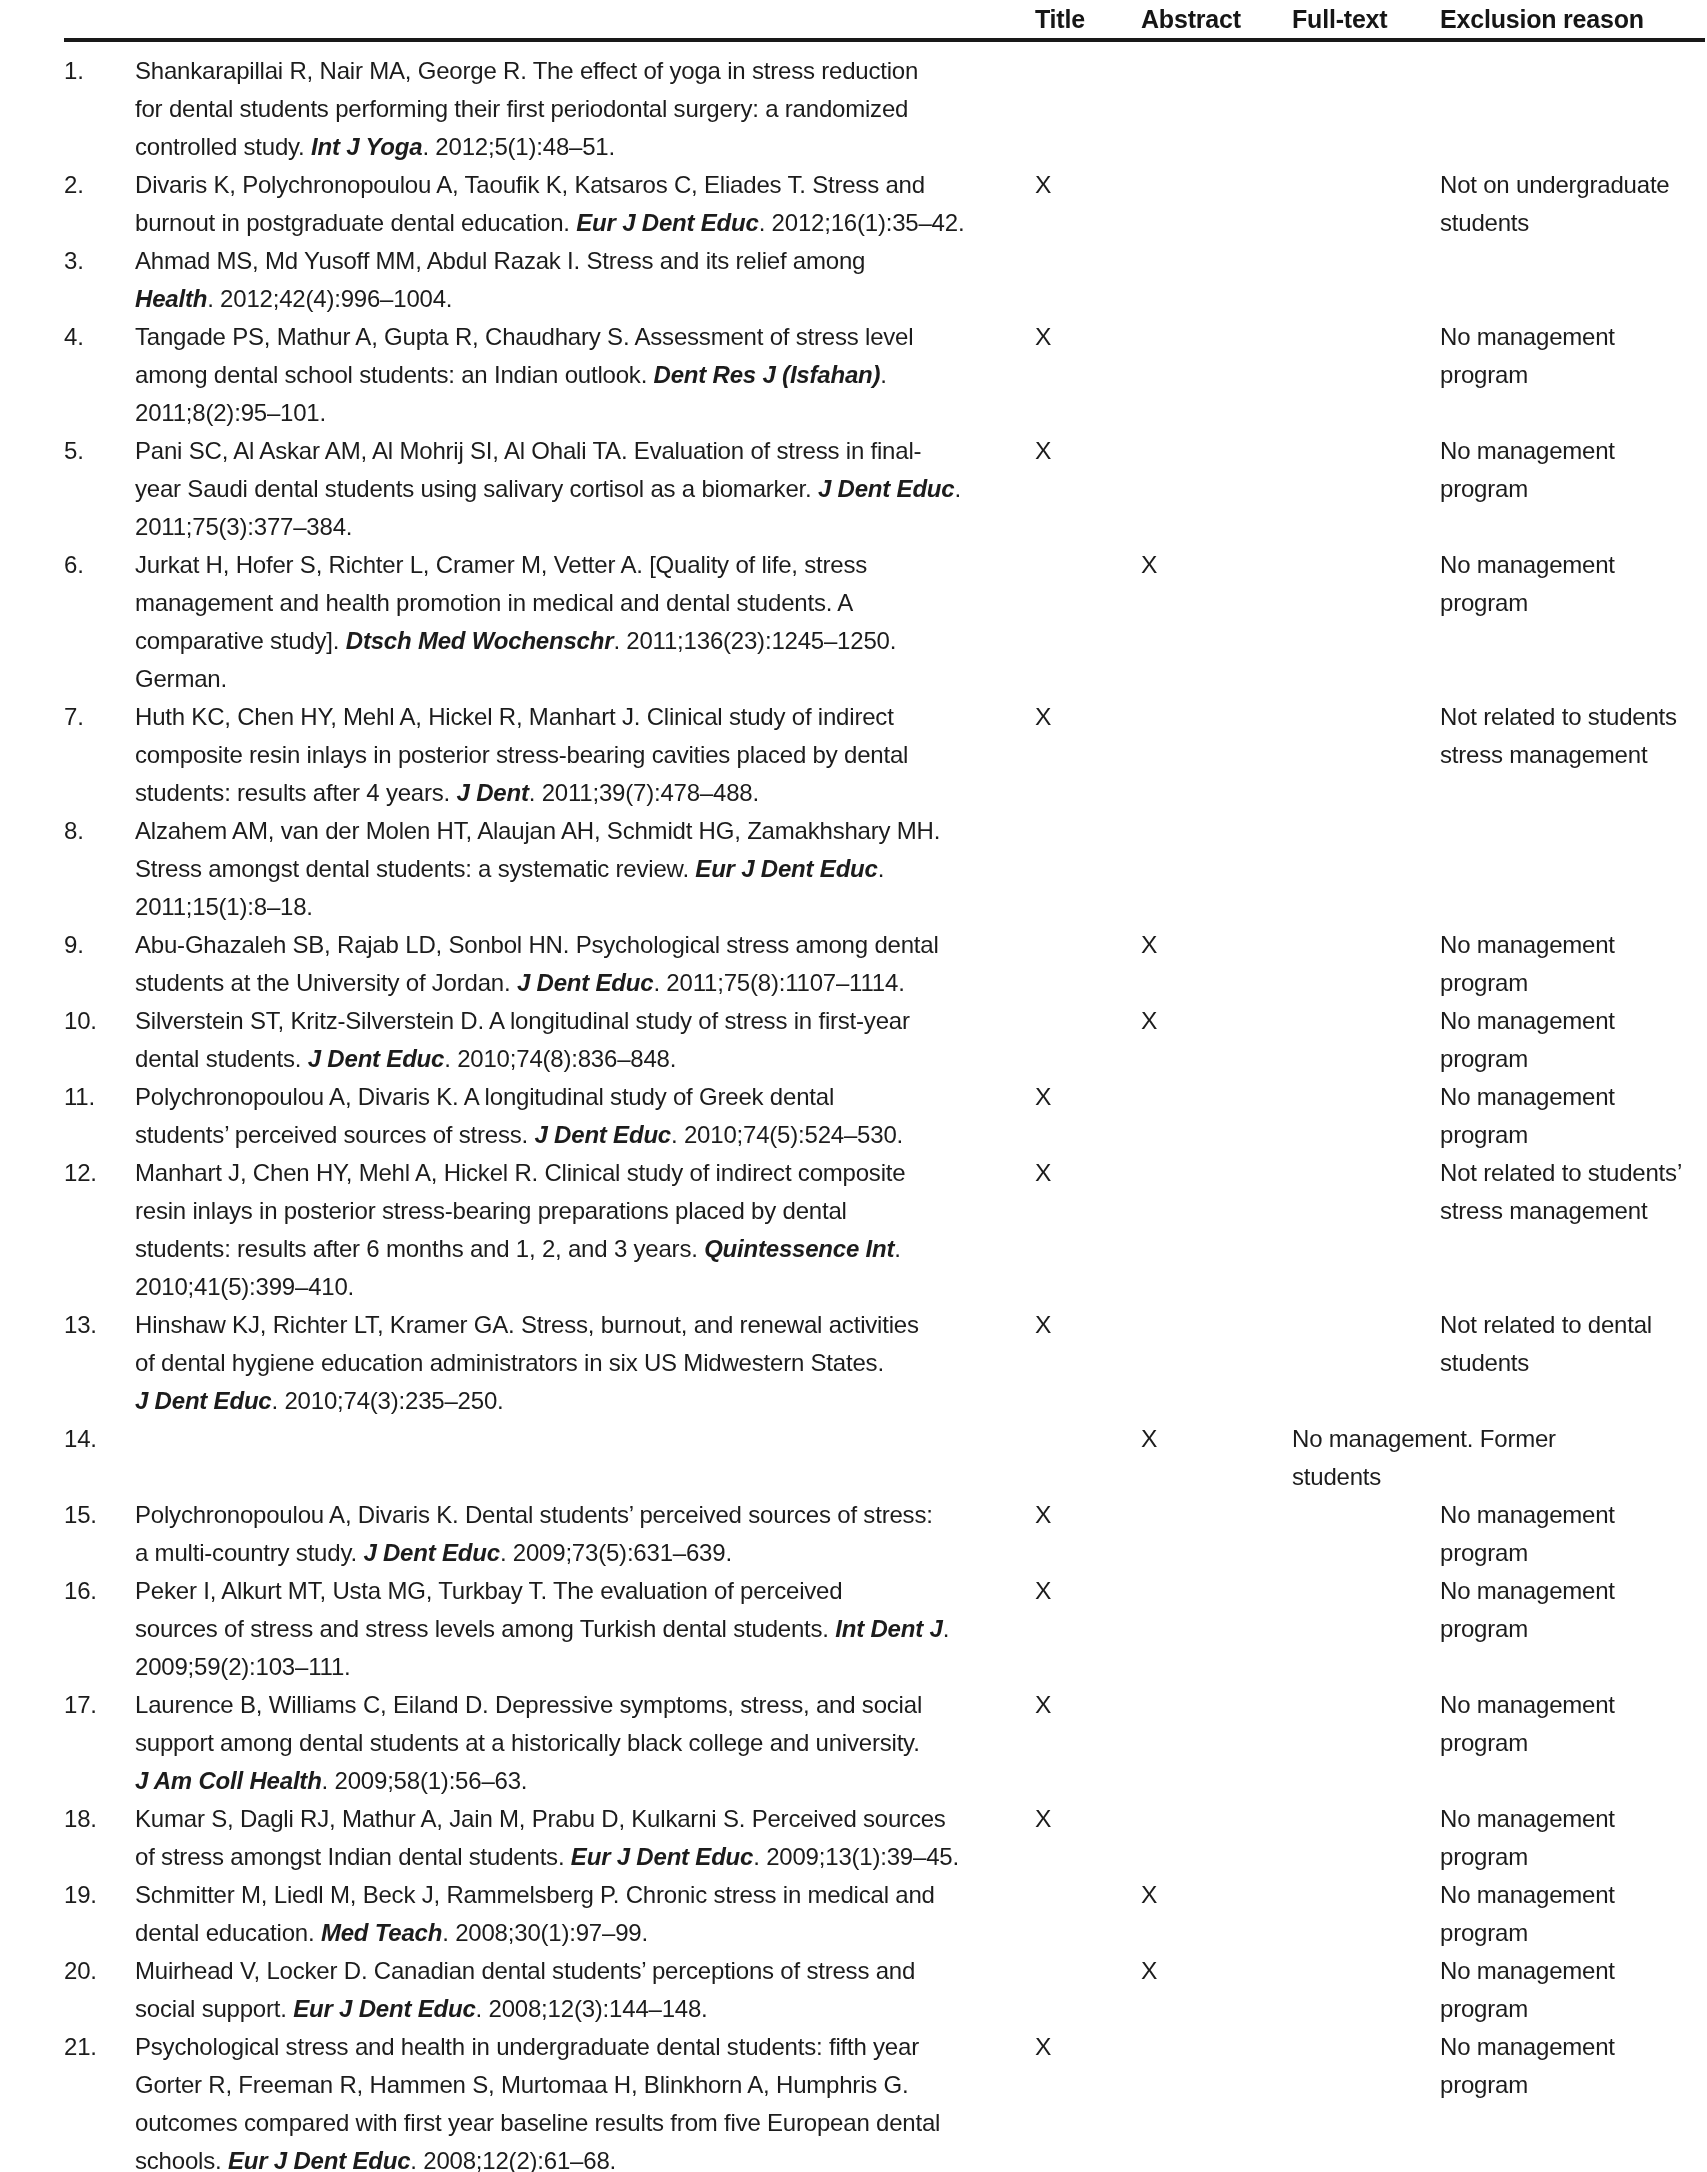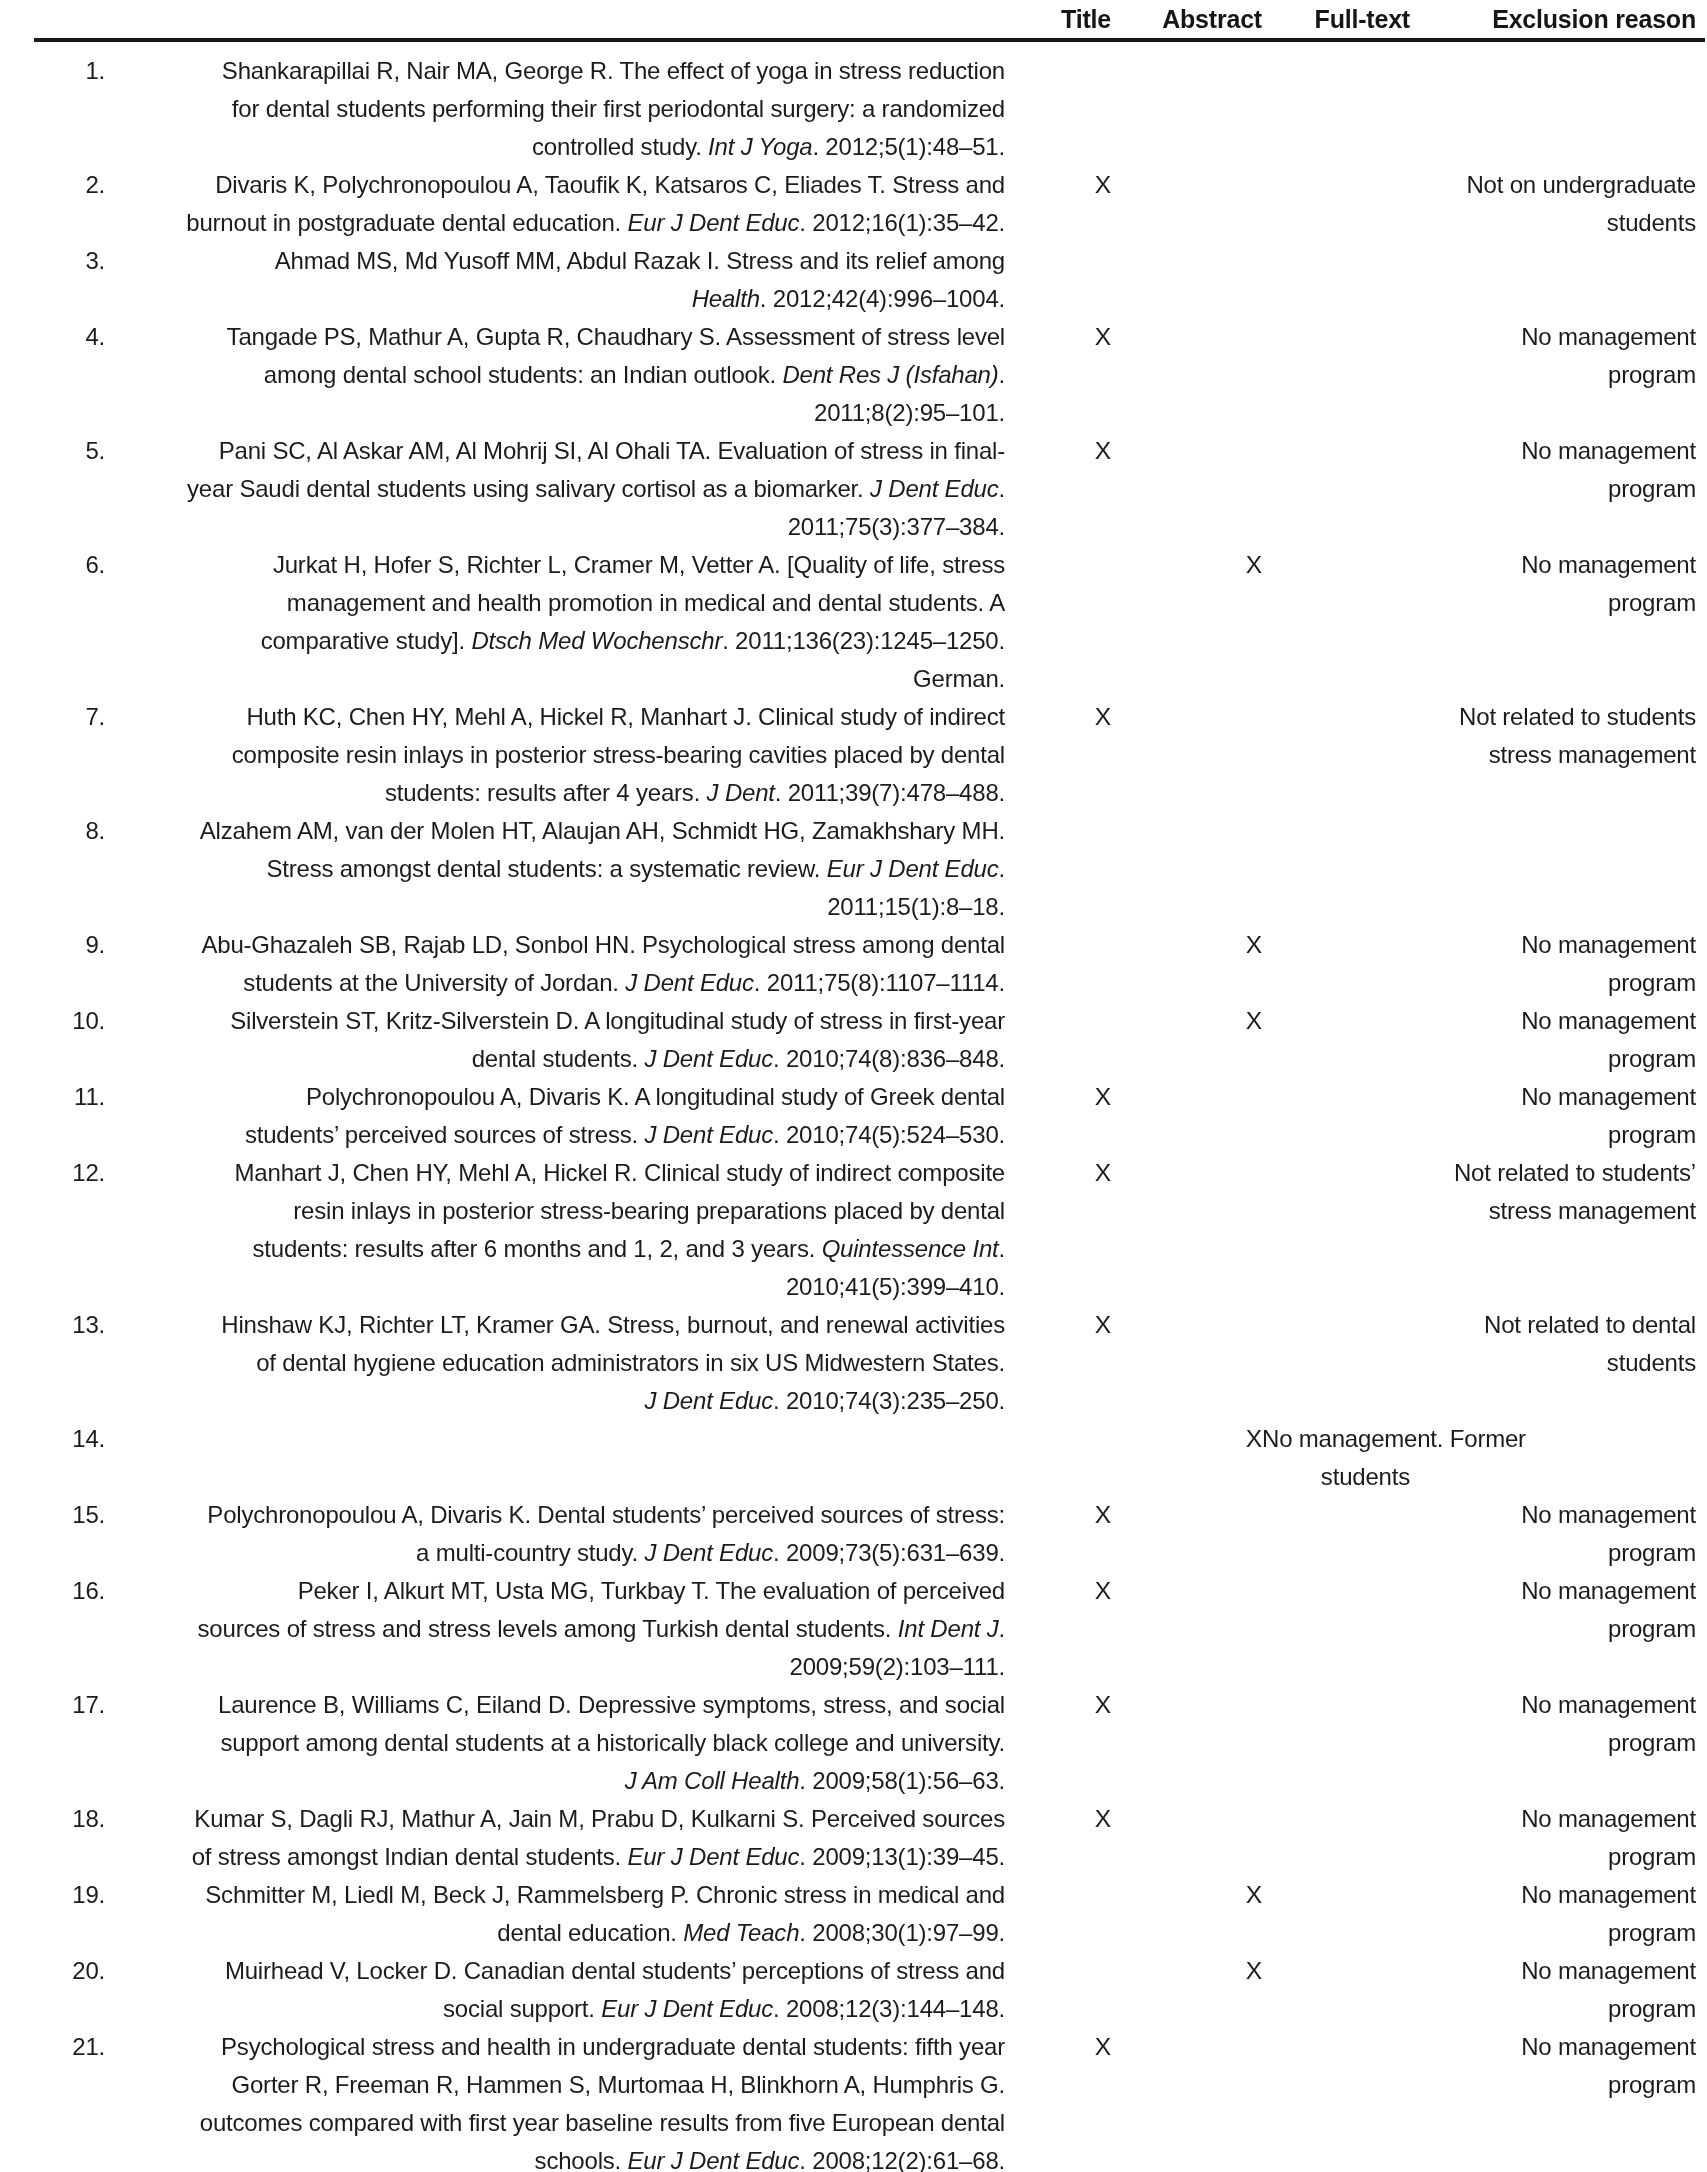--- a/index.html
+++ b/index.html
@@ -4,41 +4,40 @@
 <style>
   html,body { margin:0; padding:0; background:#ffffff; }
   .page {
     position:relative; width:1707px; height:2172px;
     background:#ffffff; overflow:hidden; color:#1c1c1c;
     font-family:"Liberation Sans","DejaVu Sans",sans-serif;
   }
   .grid {
     display:grid;
     grid-template-columns:71px 900px 106px 151px 148px 286px;
-    margin-left:34px;
-    text-align:right;
+    margin-left:64px;
   }
   .thead {
     border-bottom:4.1px solid #191919;
     margin-right:2.5px;
     padding-top:4.1px;
     height:34px;
     line-height:31px;
   }
   .thead .hcell {
     font-weight:bold; font-size:25px; letter-spacing:-0.2px;
     white-space:nowrap; color:#161616;
   }
   .tbody { padding-top:9.8px; }
   .row { align-items:start; }
   .cell { font-size:24px; letter-spacing:-0.2px; line-height:38px; }
   .line { white-space:nowrap; }
   .num { white-space:nowrap; }
   .mark { font-size:24.6px; }
-  .it { font-style:italic; }
+  .it { font-style:italic;font-weight:bold; }
 </style>
 </head>
 <body>
 
 <div class="page">
   <div class="grid thead">
     <div class="hcell"></div>
     <div class="hcell"></div>
     <div class="hcell">Title</div>
     <div class="hcell">Abstract</div>

